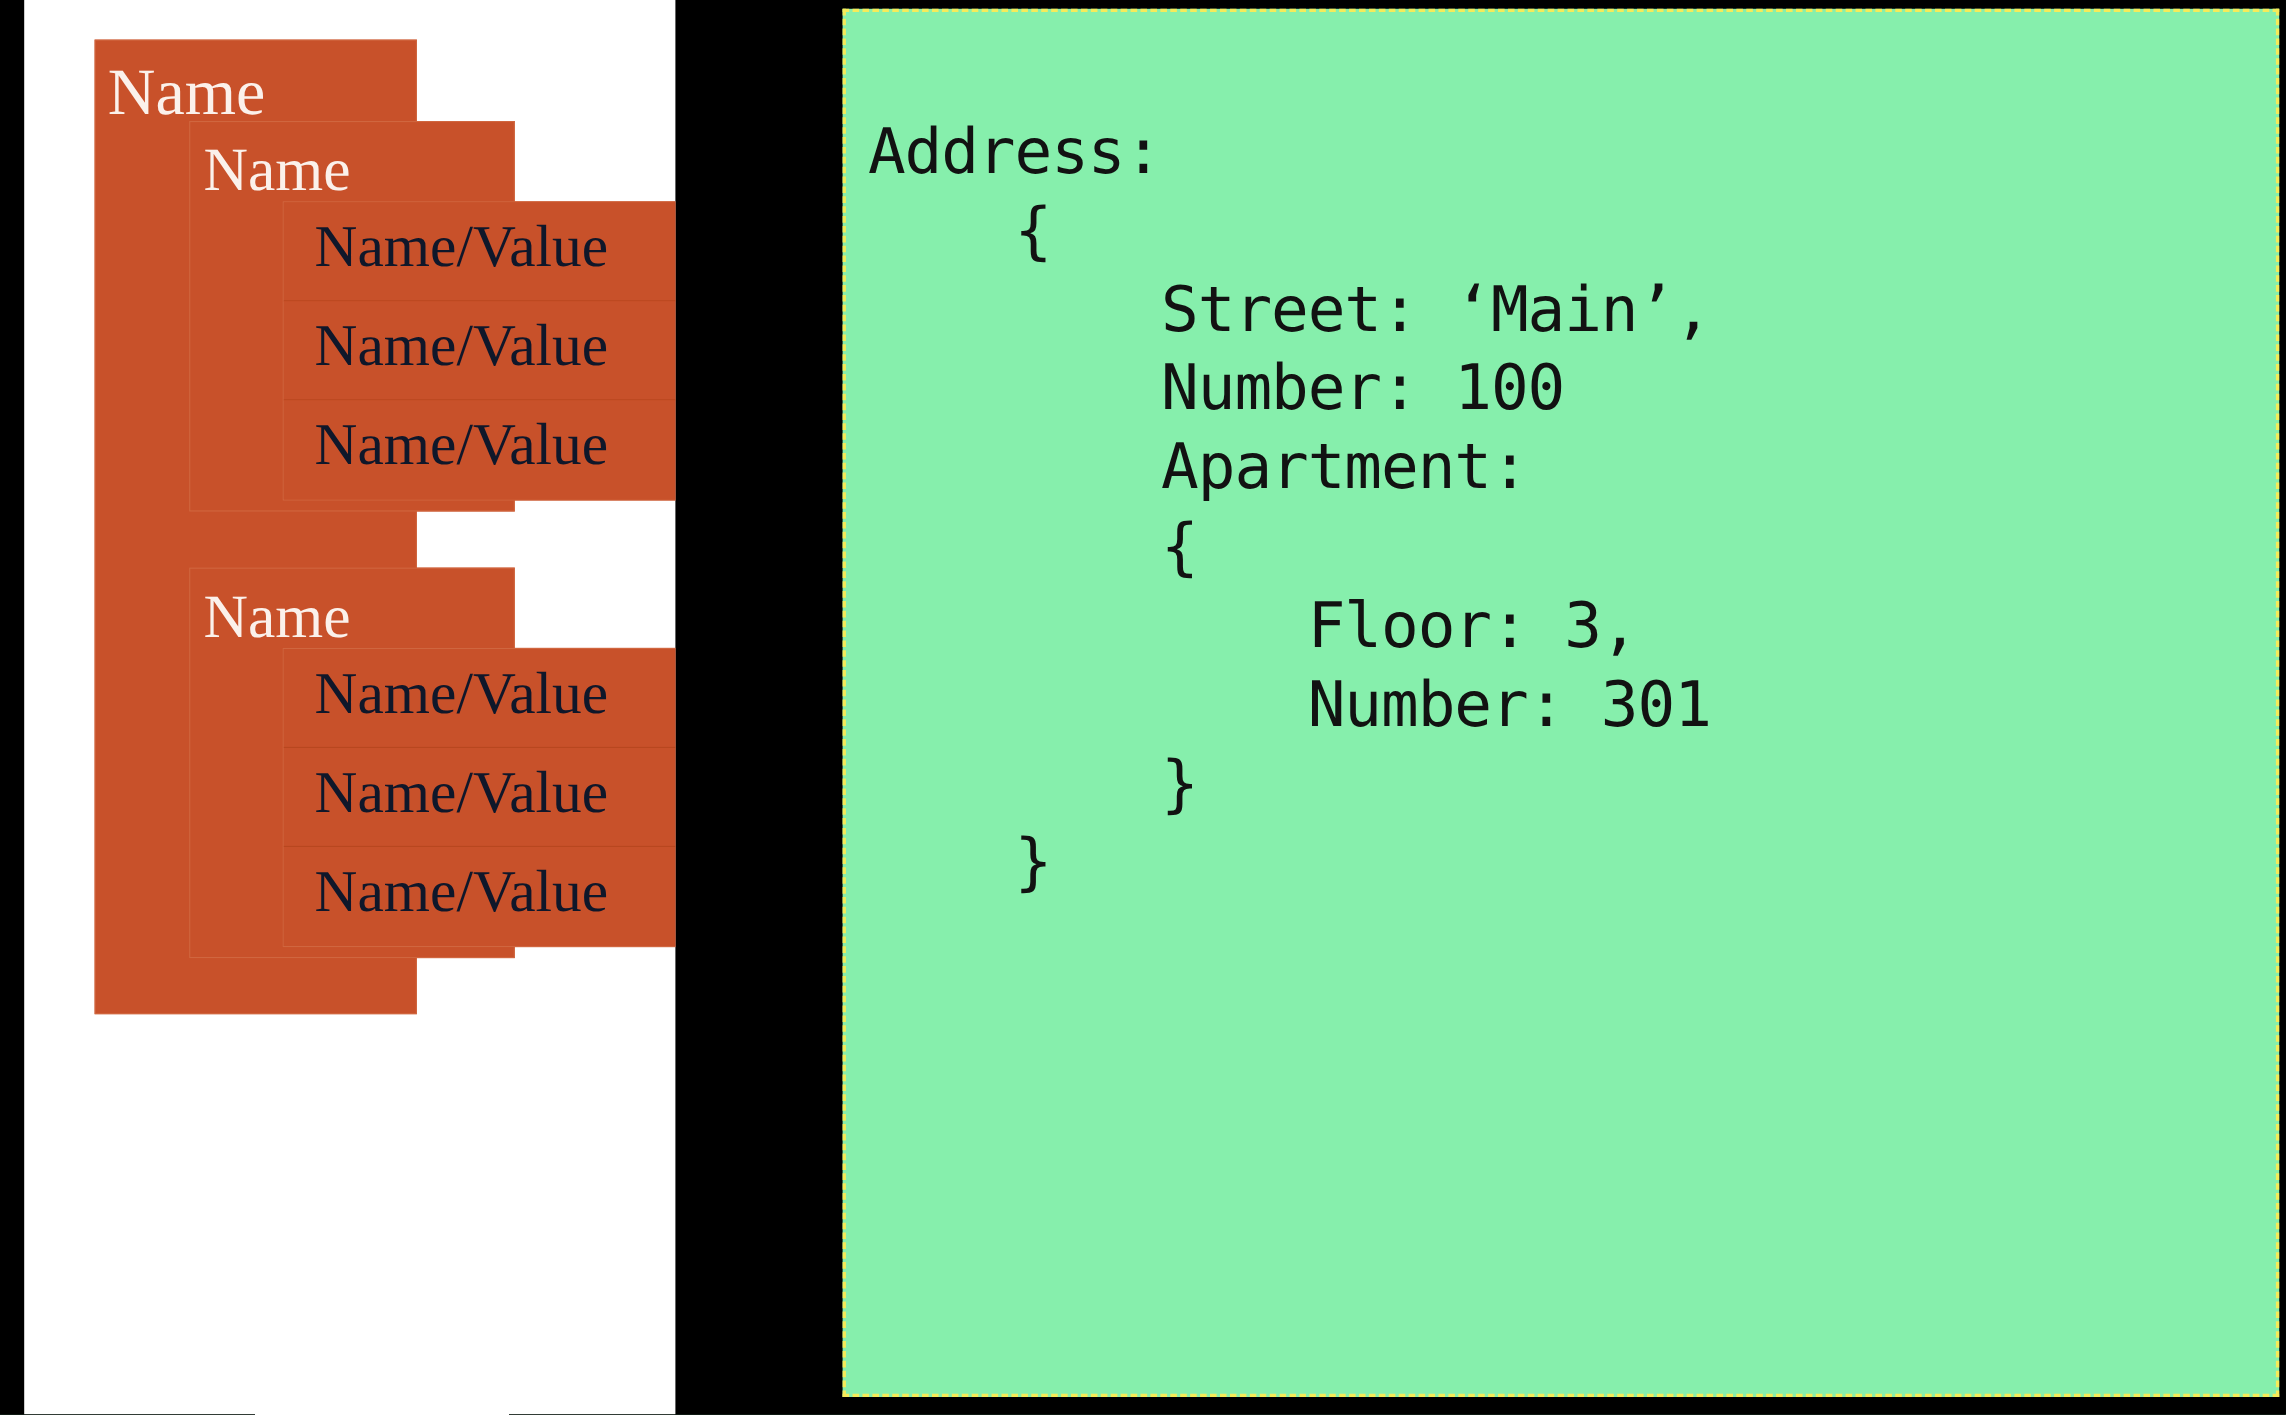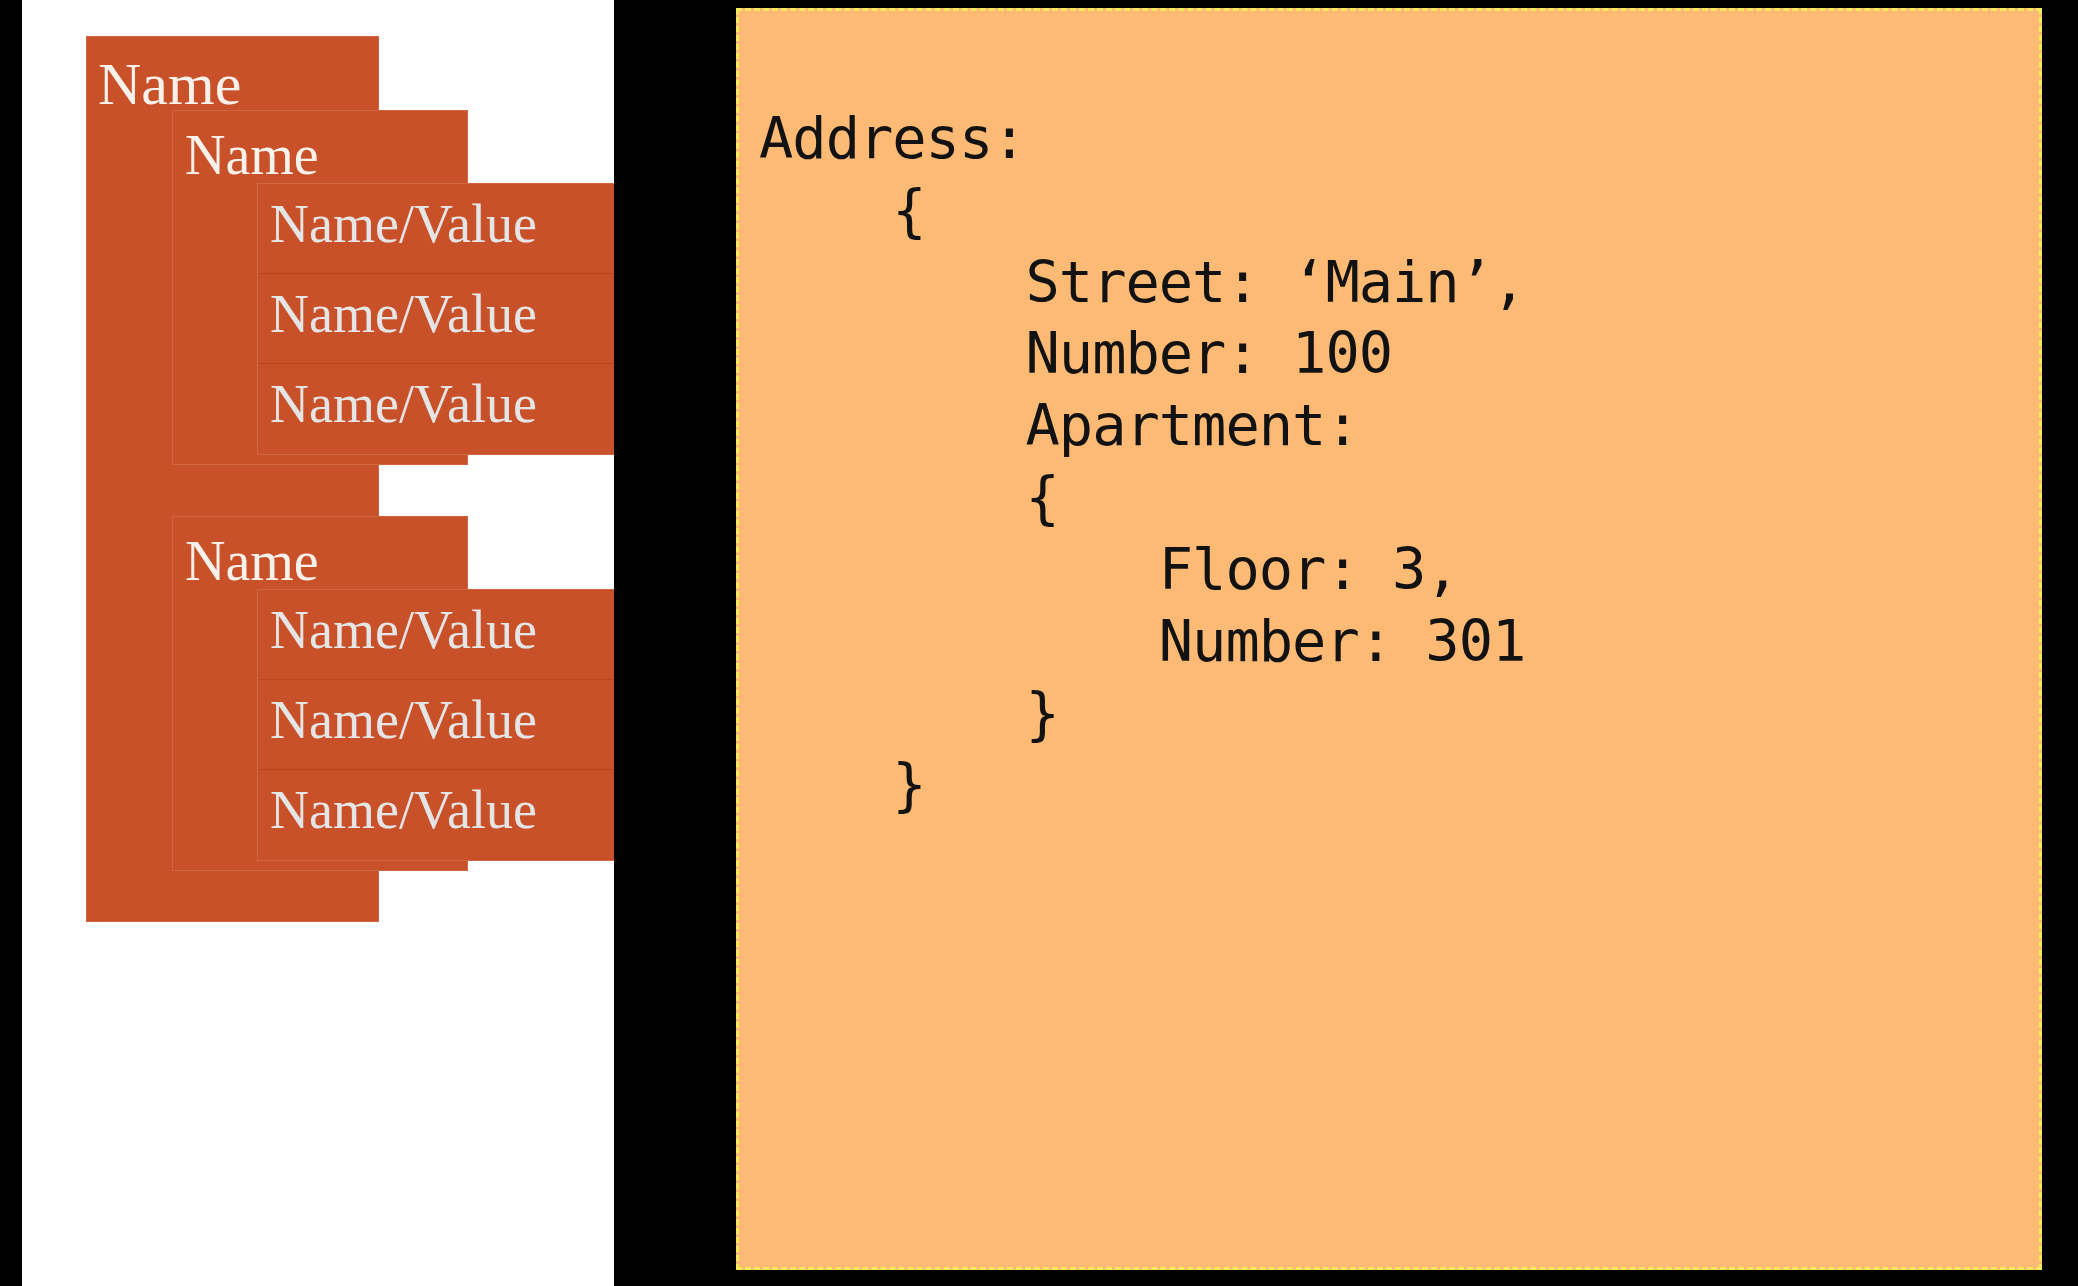--- a/index.html
+++ b/index.html
@@ -85,35 +85,35 @@
 
   .prop-row {
     position: relative;
     height: 90px;
     border-bottom: 1px solid #B8471F;
     background: #C8512A;
   }
   .prop-row:last-child { border-bottom: none; }
   .prop-row > .prop-label {
     position: absolute;
-    left: 12px;
+    left: 28px;
     top: 13px;
     font-size: 54px;
     line-height: 1;
-    color: #e5e5e5;
+    color: #0f172a;
     white-space: nowrap;
     font-family: "Liberation Serif", "DejaVu Serif", serif;
   }
 
   
   #right-panel {
     position: absolute;
-    left: 736px; top: 8px;
+    left: 766px; top: 8px;
     width: 1306px; height: 1262px;
-    background: #fdba74;
+    background: #86efac;
     border: 3px dashed #F5EB5A;
     overflow: hidden;
   }
   #code-listing {
     position: absolute;
     left: 20px; top: 92px;
     width: 1266px;
     margin: 0;
     padding: 0;
     font-family: "DejaVu Sans Mono", "Liberation Mono", monospace;

